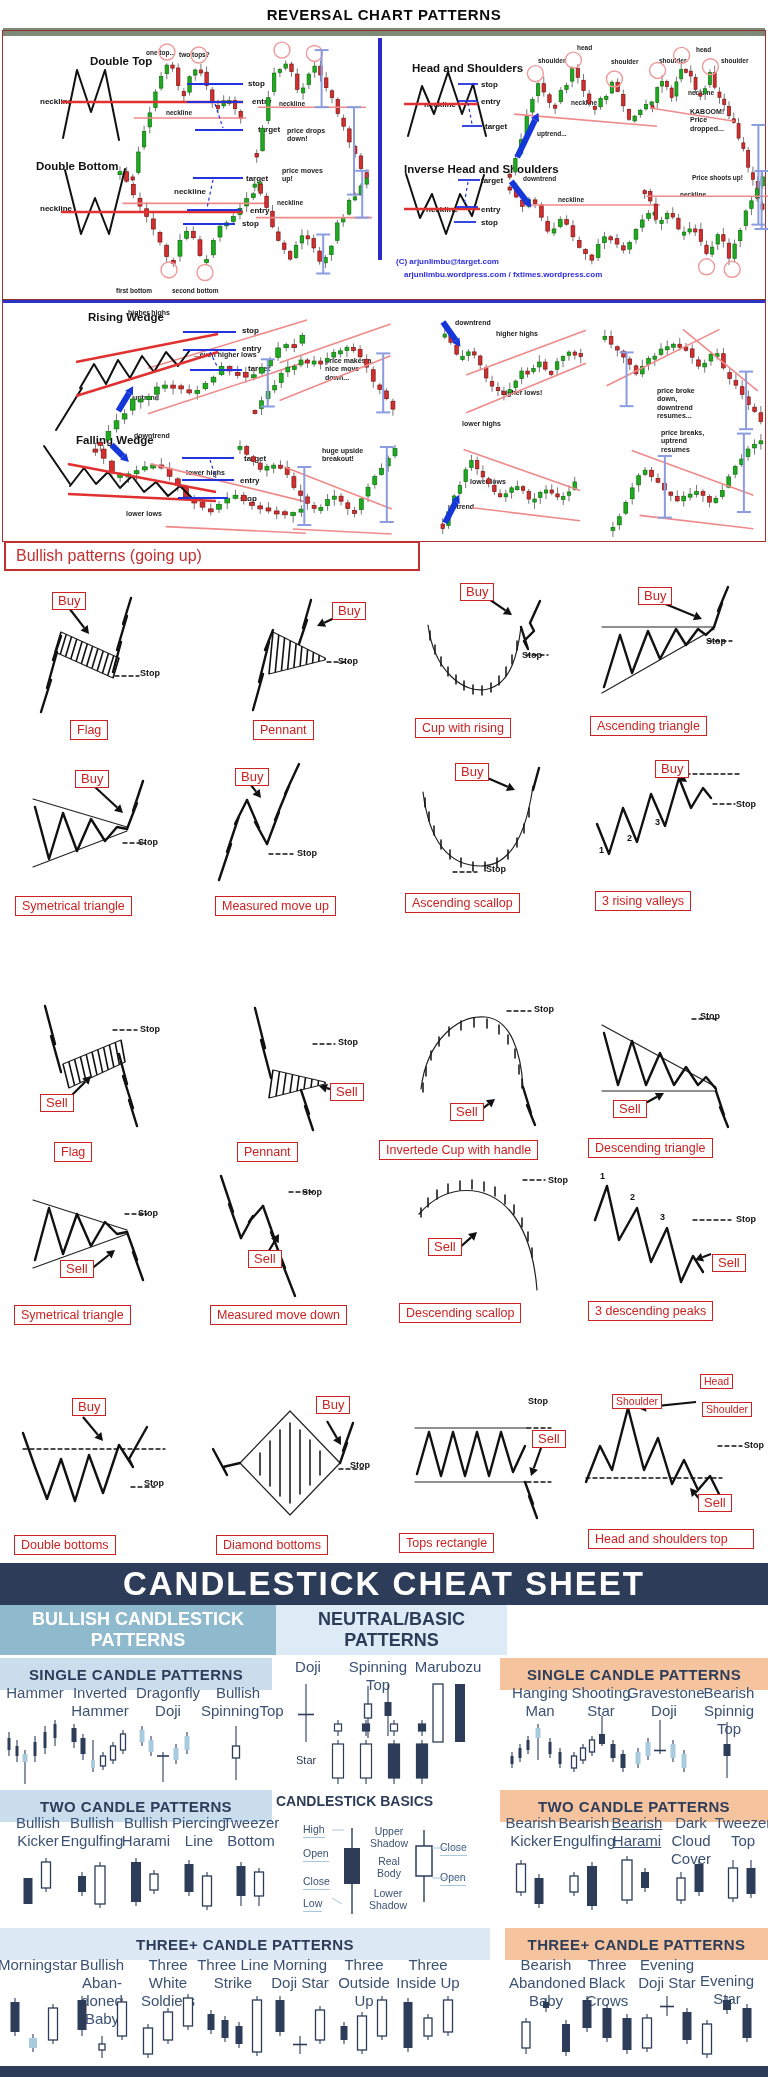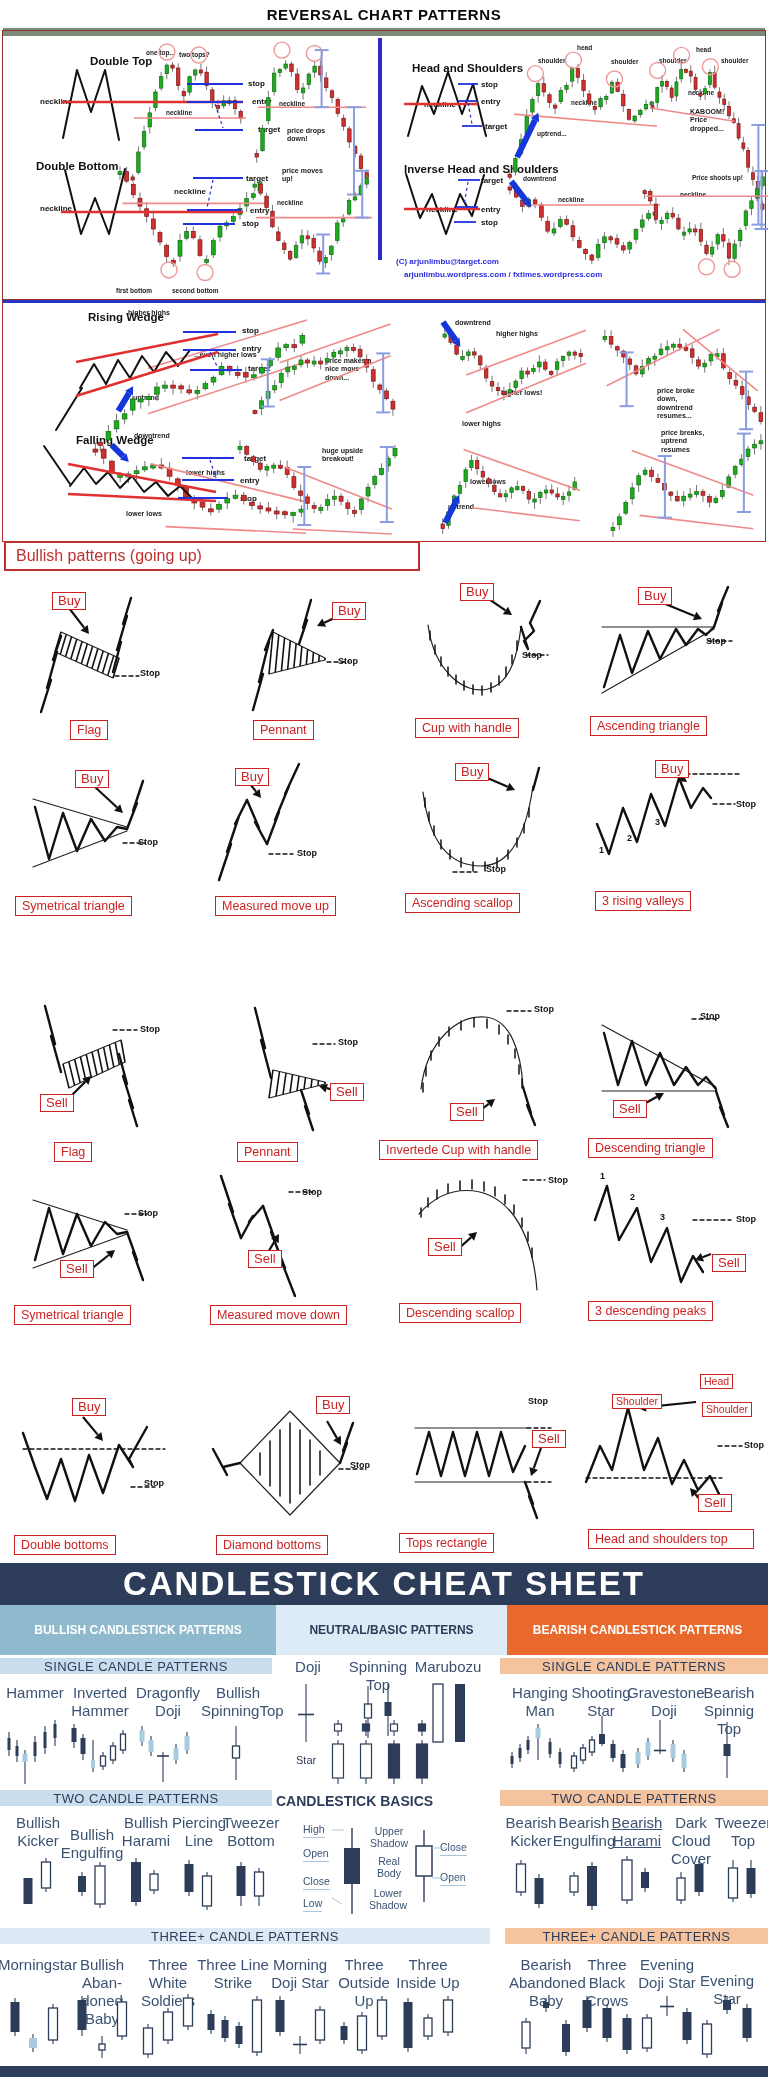--- a/index.html
+++ b/index.html
@@ -25,23 +25,23 @@
   .stopl{position:absolute;font-size:9px;font-weight:bold;color:#111;white-space:nowrap;z-index:5}
   .num{position:absolute;font-size:9px;font-weight:bold;color:#111;z-index:5}
   .pname{position:absolute;border:1.5px solid #cc2222;color:#cc2222;background:#fff;
          font-size:12.5px;padding:2px 6px;white-space:nowrap;z-index:5}
   .pnamew{white-space:normal;line-height:1.15}
   
   .csbanner{position:absolute;left:0;top:1563px;width:768px;height:42px;background:#2d3c59;
             color:#fff;display:flex;align-items:center;justify-content:center;
             font-size:33px;font-weight:bold;letter-spacing:2px}
   .cshead{position:absolute;top:1605px;height:50px;display:flex;align-items:center;
-          justify-content:center;font-size:12px;font-weight:bold;text-align:center}
-  .cssub{position:absolute;height:16px;display:flex;align-items:center;justify-content:center;
-         font-size:13px;font-weight:normal;color:#2d3c59;letter-spacing:.4px}
+          justify-content:center;font-size:18px;font-weight:bold;text-align:center}
+  .cssub{position:absolute;height:32px;display:flex;align-items:center;justify-content:center;
+         font-size:15px;font-weight:bold;color:#2d3c59;letter-spacing:.4px}
   .csn{position:absolute;width:74px;margin-left:-37px;text-align:center;font-size:15px;
        color:#3b5273;line-height:1.2}
   .cslab{position:absolute;font-size:10.5px;color:#2d3c59;white-space:nowrap}
   .basics-title{position:absolute;left:276px;top:1793px;width:231px;text-align:left;
                 font-size:14px;font-weight:bold;color:#2d3c59}
   .blabel{position:absolute;font-size:10.5px;color:#3b5273;line-height:1.1;
           border-bottom:1px solid #a9c7dc;padding-bottom:1px;white-space:nowrap}
   .blabel2{position:absolute;font-size:10.5px;color:#3b5273;line-height:1.1;text-align:center}
   .navystrip{position:absolute;left:0;top:2066px;width:768px;height:11px;background:#2d3c59}
 </style>
@@ -135,21 +135,21 @@
 
   <div class="banner" style="left:4px;top:541px;width:416px">Bullish patterns (going up)</div>
   <span class="sig" style="left:52px;top:592px">Buy</span>
   <span class="stopl" style="left:140px;top:668px">Stop</span>
   <span class="pname" style="left:70px;top:720px">Flag</span>
   <span class="sig" style="left:332px;top:602px">Buy</span>
   <span class="stopl" style="left:338px;top:656px">Stop</span>
   <span class="pname" style="left:253px;top:720px">Pennant</span>
   <span class="sig" style="left:460px;top:583px">Buy</span>
   <span class="stopl" style="left:522px;top:650px">Stop</span>
-  <span class="pname" style="left:415px;top:718px">Cup with handle</span>
+  <span class="pname" style="left:415px;top:718px">Cup with rising</span>
   <span class="sig" style="left:638px;top:587px">Buy</span>
   <span class="stopl" style="left:706px;top:636px">Stop</span>
   <span class="pname" style="left:590px;top:716px">Ascending triangle</span>
 
   <span class="sig" style="left:75px;top:770px">Buy</span>
   <span class="stopl" style="left:138px;top:837px">Stop</span>
   <span class="pname" style="left:15px;top:896px">Symetrical triangle</span>
   <span class="sig" style="left:235px;top:768px">Buy</span>
   <span class="stopl" style="left:297px;top:848px">Stop</span>
   <span class="pname" style="left:215px;top:896px">Measured move up</span>
@@ -204,21 +204,20 @@
   <span class="sig sig2" style="left:612px;top:1394px">Shoulder</span>
   <span class="sig sig2" style="left:700px;top:1374px">Head</span>
   <span class="sig sig2" style="left:702px;top:1402px">Shoulder</span>
   <span class="stopl" style="left:744px;top:1440px">Stop</span>
   <span class="sig" style="left:698px;top:1494px">Sell</span>
   <span class="pname pnamew" style="left:588px;top:1529px;width:152px">Head and shoulders top</span>
 
   <div class="csbanner">CANDLESTICK CHEAT SHEET</div>
   <div class="cshead" style="left:0;width:276px;background:#8fb9cd;color:#fff">BULLISH CANDLESTICK PATTERNS</div>
   <div class="cshead" style="left:276px;width:231px;background:#dcebf6;color:#2d3c59">NEUTRAL/BASIC PATTERNS</div>
-  <div class="cshead" style="left:507px;width:261px;background:#e8692b;color:#fff">BEARISH CANDLESTICK PATTERNS</div>
 
   <div class="cssub" style="left:0;top:1658px;width:272px;background:#c9dded">SINGLE CANDLE PATTERNS</div>
   <div class="cssub" style="left:500px;top:1658px;width:268px;background:#f5c49f">SINGLE CANDLE PATTERNS</div>
   <div class="cssub" style="left:0;top:1790px;width:272px;background:#c9dded">TWO CANDLE PATTERNS</div>
   <div class="cssub" style="left:500px;top:1790px;width:268px;background:#f5c49f">TWO CANDLE PATTERNS</div>
   <div class="cssub" style="left:0;top:1928px;width:490px;background:#dce8f4">THREE+ CANDLE PATTERNS</div>
   <div class="cssub" style="left:505px;top:1928px;width:263px;background:#f5c49f">THREE+ CANDLE PATTERNS</div>
 
   <div class="basics-title">CANDLESTICK BASICS</div>
   <span class="cslab" style="left:296px;top:1754px;font-size:11px">Star</span>
@@ -1463,21 +1462,21 @@
       <line x1="30" y1="10" x2="30" y2="66" stroke="#2d3c59" stroke-width="1.1" fill="none"></line>
       <rect x="26.5" y="32" width="7" height="12" fill="#2d3c59" stroke="none" stroke-width="1.3"></rect>
     </svg>
     <div class="csn" style="left: 38px; top: 1814px;">Bullish Kicker</div>
     <svg width="64" height="76" viewBox="0 0 64 76" style="position: absolute; left: 6px; top: 1848px; overflow: visible;">
       <line x1="22" y1="30" x2="22" y2="56" stroke="#2d3c59" stroke-width="1.1" fill="none"></line>
       <rect x="17.5" y="30" width="9" height="26" fill="#2d3c59" stroke="none" stroke-width="1.3"></rect>
       <line x1="40" y1="10" x2="40" y2="44" stroke="#2d3c59" stroke-width="1.1" fill="none"></line>
       <rect x="35.5" y="14" width="9" height="26" fill="#fff" stroke="#2d3c59" stroke-width="1.3"></rect>
     </svg>
-    <div class="csn" style="left: 92px; top: 1814px; margin-top: 12px;">Bullish Engulfing</div>
+    <div class="csn" style="left: 92px; top: 1814px;">Bullish Engulfing</div>
     <svg width="64" height="76" viewBox="0 0 64 76" style="position: absolute; left: 60px; top: 1848px; overflow: visible;">
       <line x1="22" y1="24" x2="22" y2="48" stroke="#2d3c59" stroke-width="1.1" fill="none"></line>
       <rect x="18" y="28" width="8" height="16" fill="#2d3c59" stroke="none" stroke-width="1.3"></rect>
       <line x1="40" y1="14" x2="40" y2="60" stroke="#2d3c59" stroke-width="1.1" fill="none"></line>
       <rect x="35" y="18" width="10" height="38" fill="#fff" stroke="#2d3c59" stroke-width="1.3"></rect>
     </svg>
     <div class="csn" style="left: 146px; top: 1814px;">Bullish Harami</div>
     <svg width="64" height="76" viewBox="0 0 64 76" style="position: absolute; left: 114px; top: 1848px; overflow: visible;">
       <line x1="22" y1="10" x2="22" y2="58" stroke="#2d3c59" stroke-width="1.1" fill="none"></line>
       <rect x="17" y="14" width="10" height="40" fill="#2d3c59" stroke="none" stroke-width="1.3"></rect>

